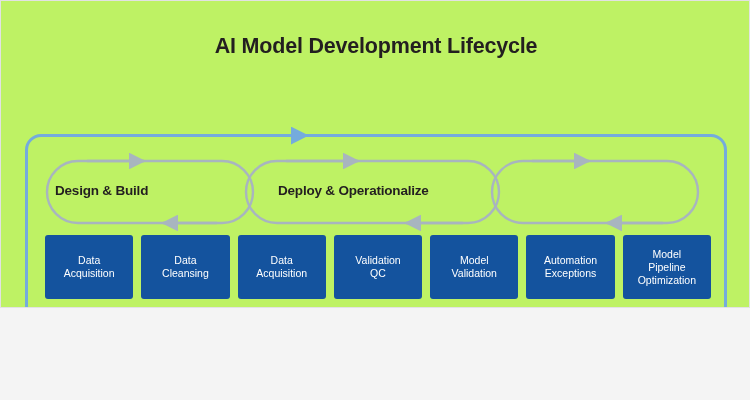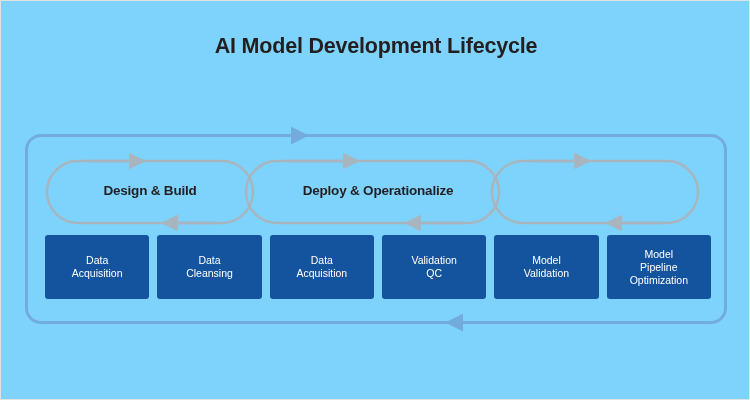--- a/index.html
+++ b/index.html
@@ -9,22 +9,22 @@
   body {
     width: 750px;
     height: 400px;
     background: #f4f4f4;
     font-family: "Liberation Sans", sans-serif;
     overflow: hidden;
   }
   #card {
     position: relative;
     width: 750px;
-    height: 400px;
-    background: #7dd3fc;
+    height: 308px;
+    background: #bef264;
     box-sizing: border-box;
     border: 1px solid #e2e2e2;
     overflow: hidden;
   }
   #title {
     position: absolute;
     top: 33px;
     left: 0;
     width: 750px;
     text-align: center;
@@ -52,21 +52,21 @@
     top: 0;
     width: 750px;
     height: 400px;
   }
   
   .stadium-label {
     position: absolute;
     font-size: 13.5px;
     font-weight: bold;
     color: #231f20;
-    text-align: center;
+    text-align: left;
     white-space: nowrap;
     letter-spacing: -0.2px;
   }
   #phase-label-0 { left: 54px;  top: 182px; width: 190px; }
   #phase-label-1 { left: 277px; top: 182px; width: 200px; }
   #phase-label-2 { left: 505px; top: 182px; width: 190px; }
 
   
   #task-row {
     position: absolute;
@@ -143,18 +143,20 @@
     <div class="task-box">Data
 Acquisition</div>
     <div class="task-box">Data
 Cleansing</div>
     <div class="task-box">Data
 Acquisition</div>
     <div class="task-box">Validation
 QC</div>
     <div class="task-box">Model
 Validation</div>
+    <div class="task-box">Automation
+Exceptions</div>
     <div class="task-box">Model
 Pipeline
 Optimization</div>
   </div>
 
 </div>
 
 </body></html>

